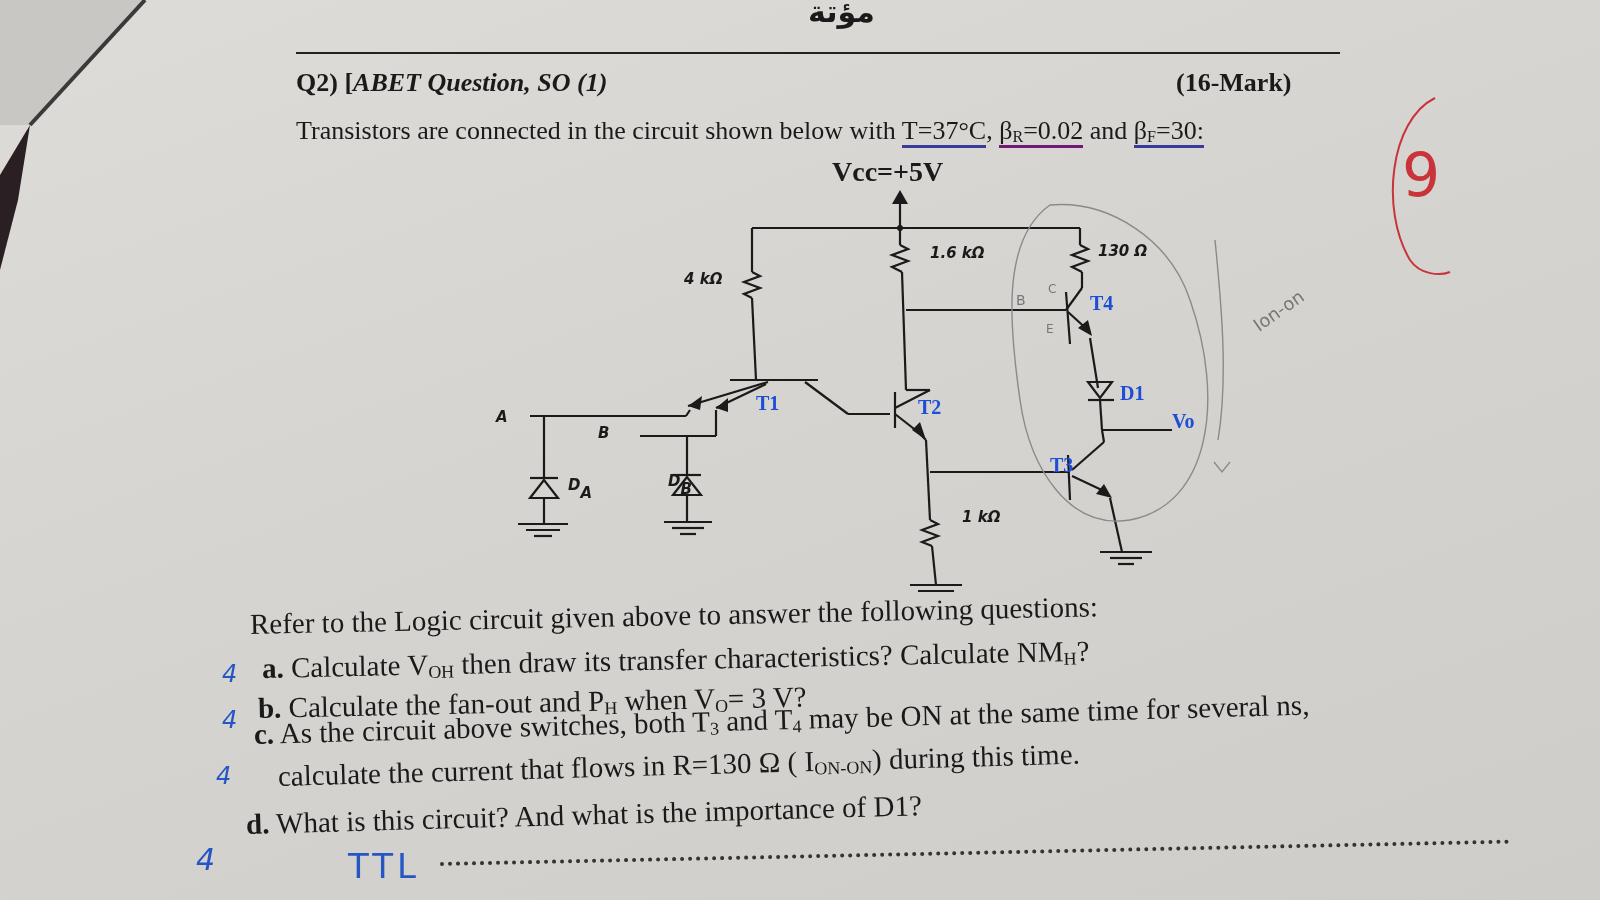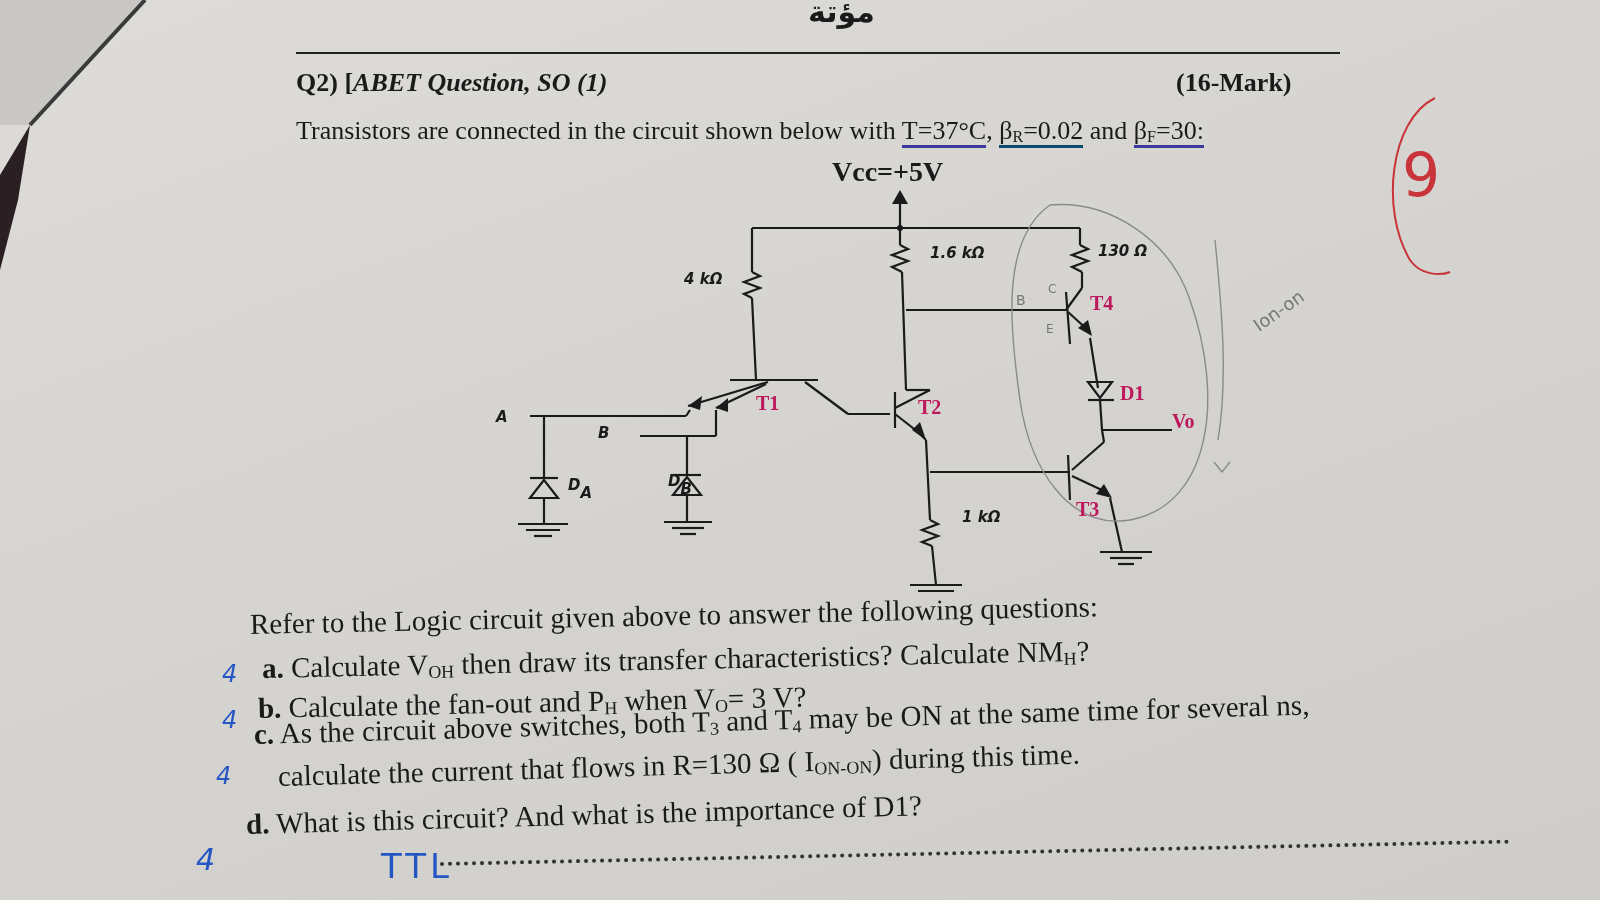--- a/index.html
+++ b/index.html
@@ -15,21 +15,21 @@
   .intro{left:296px;top:116px;font-size:26px;}
   .vcc{left:832px;top:156px;font-size:28px;font-weight:bold;}
   .refer{left:250px;top:608px;font-size:29px;transform:rotate(-1.2deg);transform-origin:left;}
   .qa{left:262px;top:652px;font-size:29px;transform:rotate(-1.2deg);transform-origin:left;}
   .qb{left:258px;top:692px;font-size:29px;transform:rotate(-1.2deg);transform-origin:left;}
   .qc1{left:254px;top:718px;font-size:29px;transform:rotate(-1.6deg);transform-origin:left;}
   .qc2{left:278px;top:760px;font-size:29px;transform:rotate(-1.6deg);transform-origin:left;}
   .qd{left:246px;top:808px;font-size:29px;transform:rotate(-1.6deg);transform-origin:left;}
   .sub{font-size:0.62em;vertical-align:-0.2em;}
   .schem-label{position:absolute;font-family:"DejaVu Sans",sans-serif;font-style:italic;font-weight:bold;font-size:15px;color:#1a1a1a;}
-  .tlabel{position:absolute;font-family:"Liberation Serif",serif;font-weight:bold;font-size:20px;color:#be185d;}
+  .tlabel{position:absolute;font-family:"Liberation Serif",serif;font-weight:bold;font-size:20px;color:#1d4ed8;}
   .hand-blue{position:absolute;color:#2456c4;font-family:"DejaVu Sans",sans-serif;font-size:24px;font-style:italic;}
   .hand-gray{position:absolute;color:#777;font-family:"DejaVu Sans",sans-serif;font-size:18px;}
   .score{position:absolute;color:#c8343a;}
 </style>
 </head>
 <body>
 
 <div class="paper"></div>
 
 <svg class="fold" viewBox="0 0 1600 900">
@@ -41,21 +41,21 @@
 <div class="t" style="left:808px;top:-6px;font-family:'DejaVu Sans',sans-serif;font-size:30px;font-weight:bold;">مؤتة</div>
 
 <div style="position:absolute;left:296px;top:52px;width:1044px;height:2px;background:#222;"></div>
 
 <div class="t q-title">
   <span>Q2) [</span><i>ABET Question, SO (1)</i>
 </div>
 <div class="t marks">(16-Mark)</div>
 
 <div class="t intro">
-  <span>Transistors are connected in the circuit shown below with </span><span style="border-bottom:3px solid #3a3a9a;">T=37°C</span>, <span style="border-bottom:3px solid #0c4a6e;"><span>β</span><span class="sub">R</span><span>=0.02</span></span><span> and </span><span style="border-bottom:3px solid #3a3a9a;"><span>β</span><span class="sub">F</span><span>=30:</span></span>
+  <span>Transistors are connected in the circuit shown below with </span><span style="border-bottom:3px solid #3a3a9a;">T=37°C</span>, <span style="border-bottom:3px solid #701a75;"><span>β</span><span class="sub">R</span><span>=0.02</span></span><span> and </span><span style="border-bottom:3px solid #3a3a9a;"><span>β</span><span class="sub">F</span><span>=30:</span></span>
 </div>
 
 <div class="t vcc">Vcc=+5V</div>
 
 <svg style="position:absolute;left:0;top:0;" width="1600" height="900" viewBox="0 0 1600 900">
   <g stroke="#1a1a1a" stroke-width="2.2" fill="none">
 
     <line x1="900" y1="228" x2="900" y2="200"></line>
 
     <line x1="752" y1="228" x2="1080" y2="228"></line>
@@ -151,21 +151,21 @@
     <path d="M1214,462 L1222,472 L1230,462"></path>
   </g>
 </svg>
 
 <div class="schem-label" style="left:684px;top:270px;">4 kΩ</div>
 <div class="schem-label" style="left:930px;top:244px;">1.6 kΩ</div>
 <div class="schem-label" style="left:1098px;top:242px;">130 Ω</div>
 <div class="schem-label" style="left:962px;top:508px;">1 kΩ</div>
 <div class="tlabel" style="left:756px;top:392px;">T1</div>
 <div class="tlabel" style="left:918px;top:396px;">T2</div>
-<div class="tlabel" style="left:1076px;top:454px;margin-top:44px;">T3</div>
+<div class="tlabel" style="left:1050px;top:454px;">T3</div>
 <div class="tlabel" style="left:1090px;top:292px;">T4</div>
 <div class="tlabel" style="left:1120px;top:382px;">D1</div>
 <div class="tlabel" style="left:1172px;top:410px;">Vo</div>
 <div class="schem-label" style="left:496px;top:408px;">A</div>
 <div class="schem-label" style="left:598px;top:424px;">B</div>
 <div class="schem-label" style="left:568px;top:476px;"><span>D</span><span style="position:relative;top:8px;">A</span></div>
 <div class="schem-label" style="left:668px;top:472px;"><span>D</span><span style="position:relative;top:8px;">B</span></div>
 
 <div class="hand-gray" style="left:1016px;top:292px;font-size:14px;">B</div>
 <div class="hand-gray" style="left:1048px;top:282px;font-size:12px;">C</div>
@@ -194,13 +194,13 @@
 <div class="t qd">
   <b>d.</b><span> What is this circuit? And what is the importance of D1?</span>
 </div>
 
 <div style="position:absolute;left:440px;top:862px;width:1070px;border-top:4px dotted #333;transform:rotate(-1.2deg);transform-origin:left;"></div>
 
 <div class="hand-blue" style="left:222px;top:660px;">4</div>
 <div class="hand-blue" style="left:222px;top:706px;">4</div>
 <div class="hand-blue" style="left:216px;top:762px;">4</div>
 <div class="hand-blue" style="left:196px;top:842px;font-size:30px;">4</div>
-<div class="hand-blue" style="left:348px;top:846px;font-size:34px;font-style:normal;letter-spacing:4px;margin-left:33px;">TTL</div>
+<div class="hand-blue" style="left:348px;top:846px;font-size:34px;font-style:normal;letter-spacing:4px;">TTL</div>
 
 </body></html>

